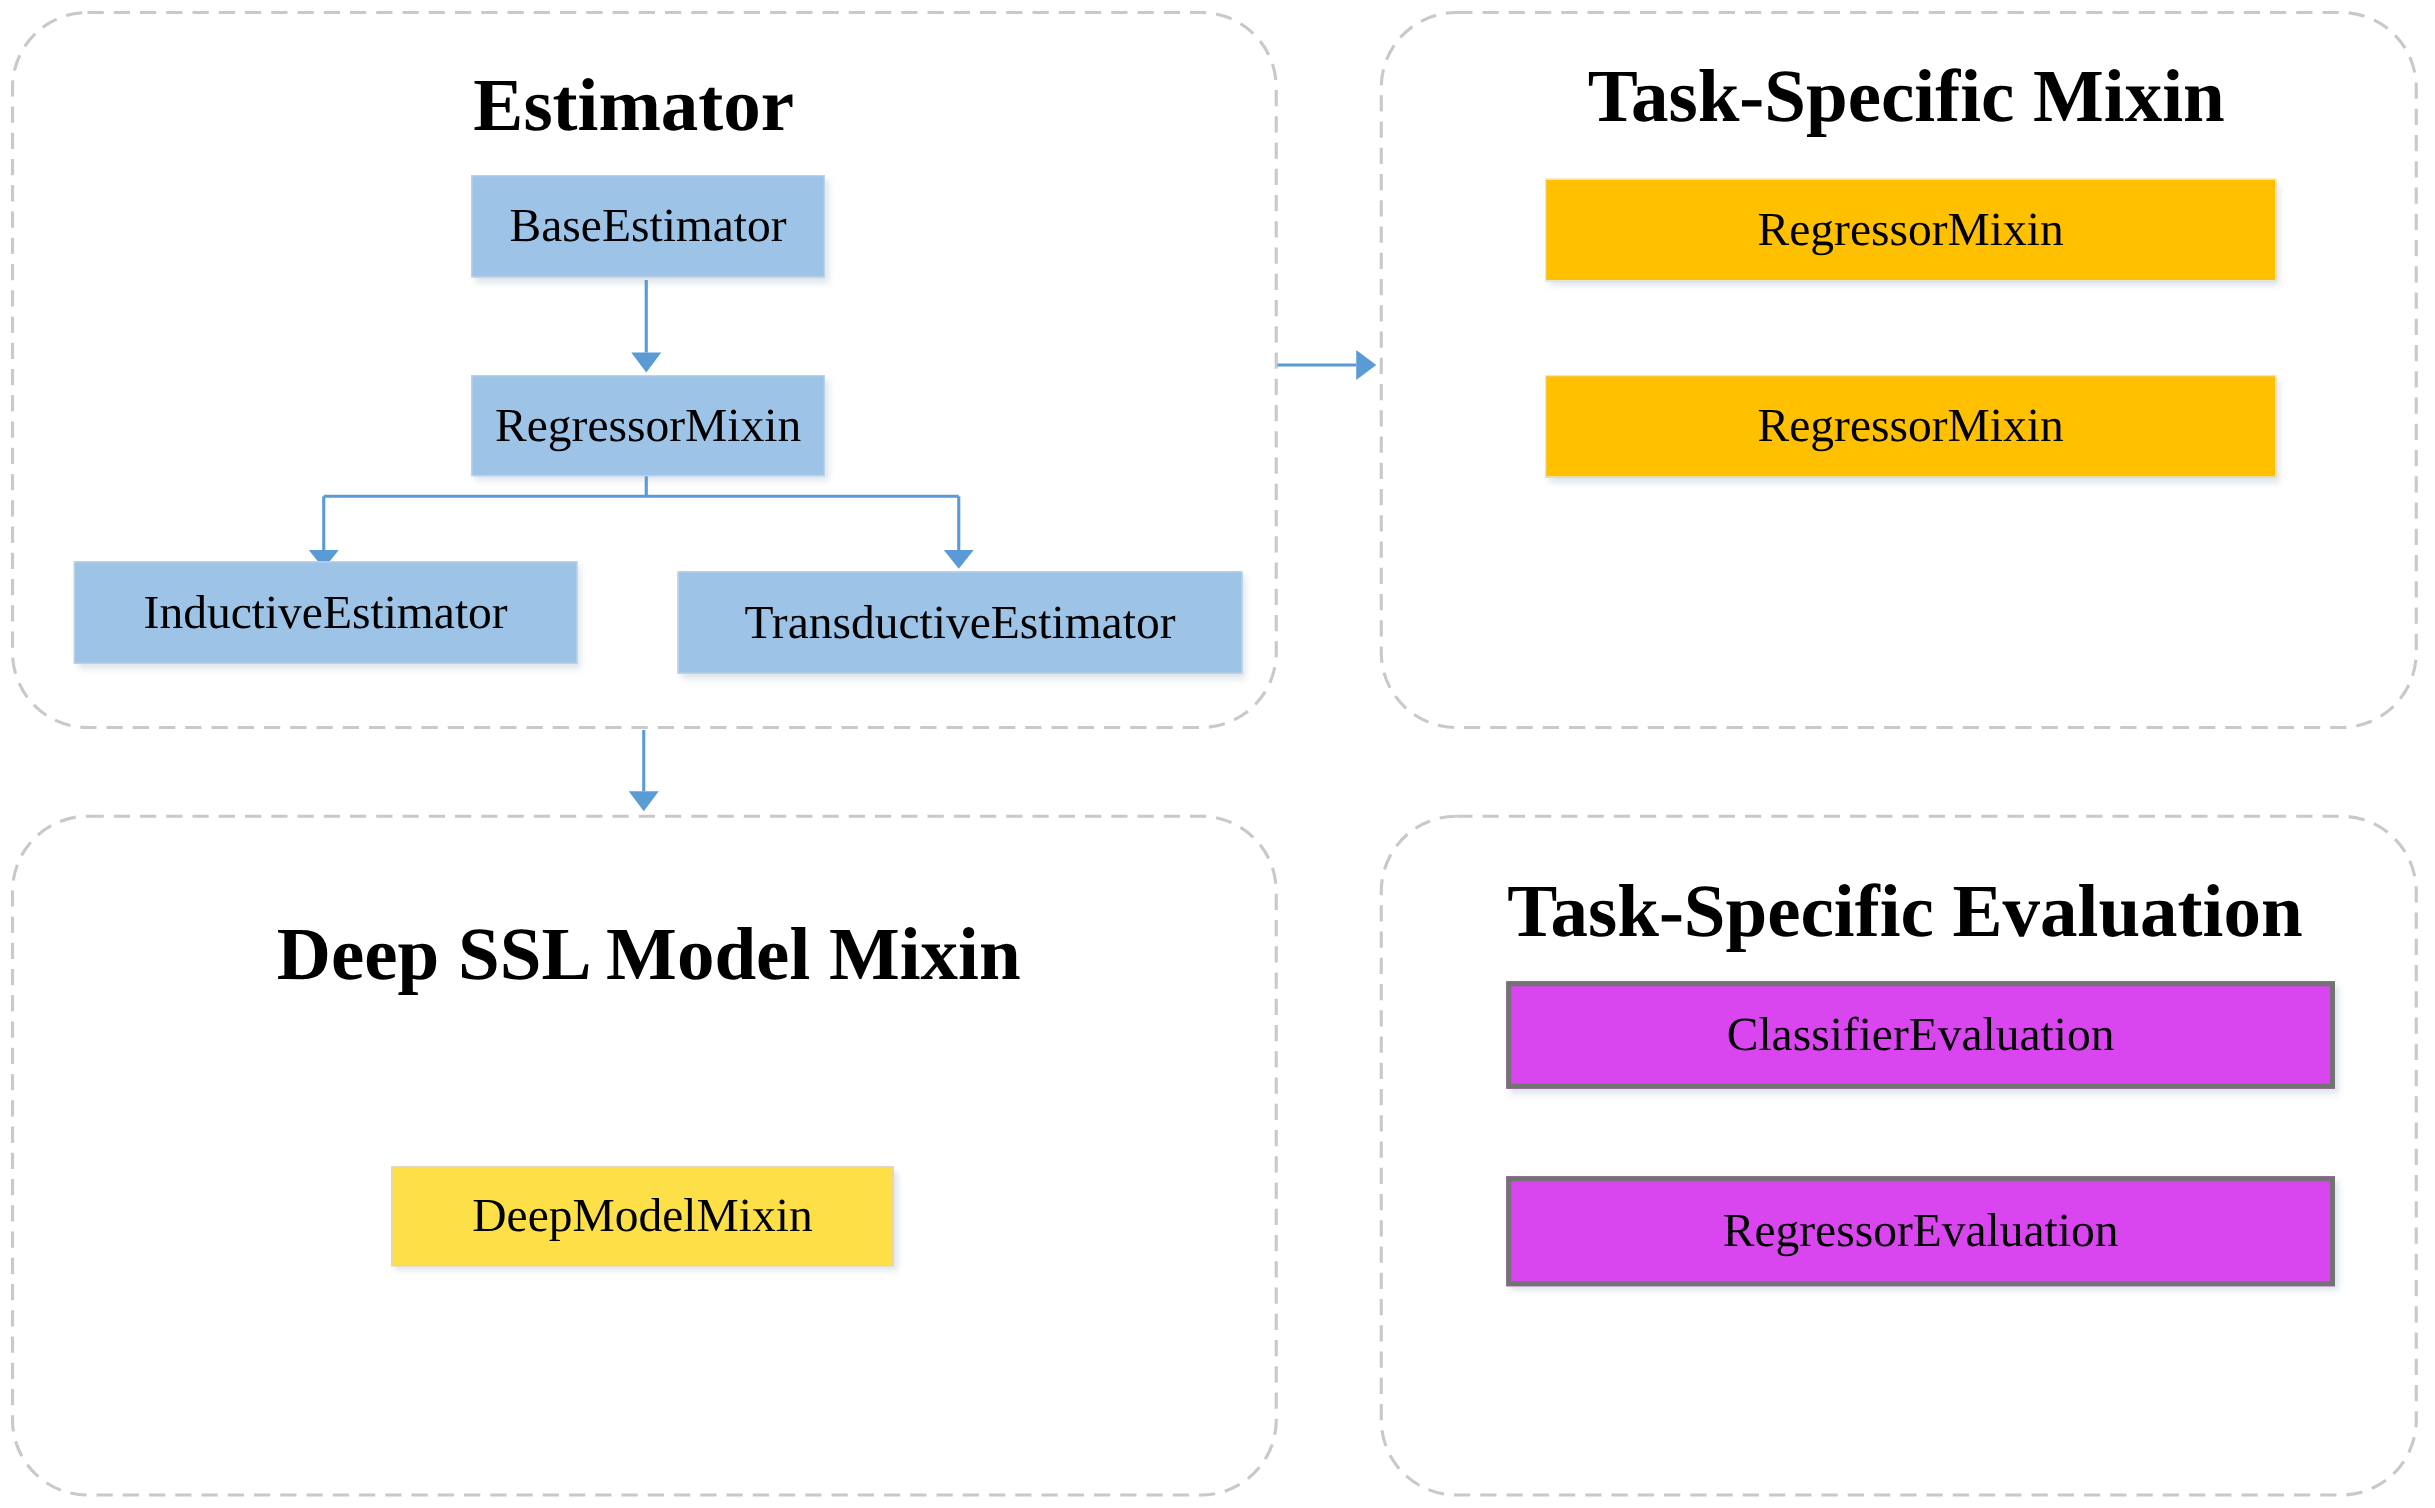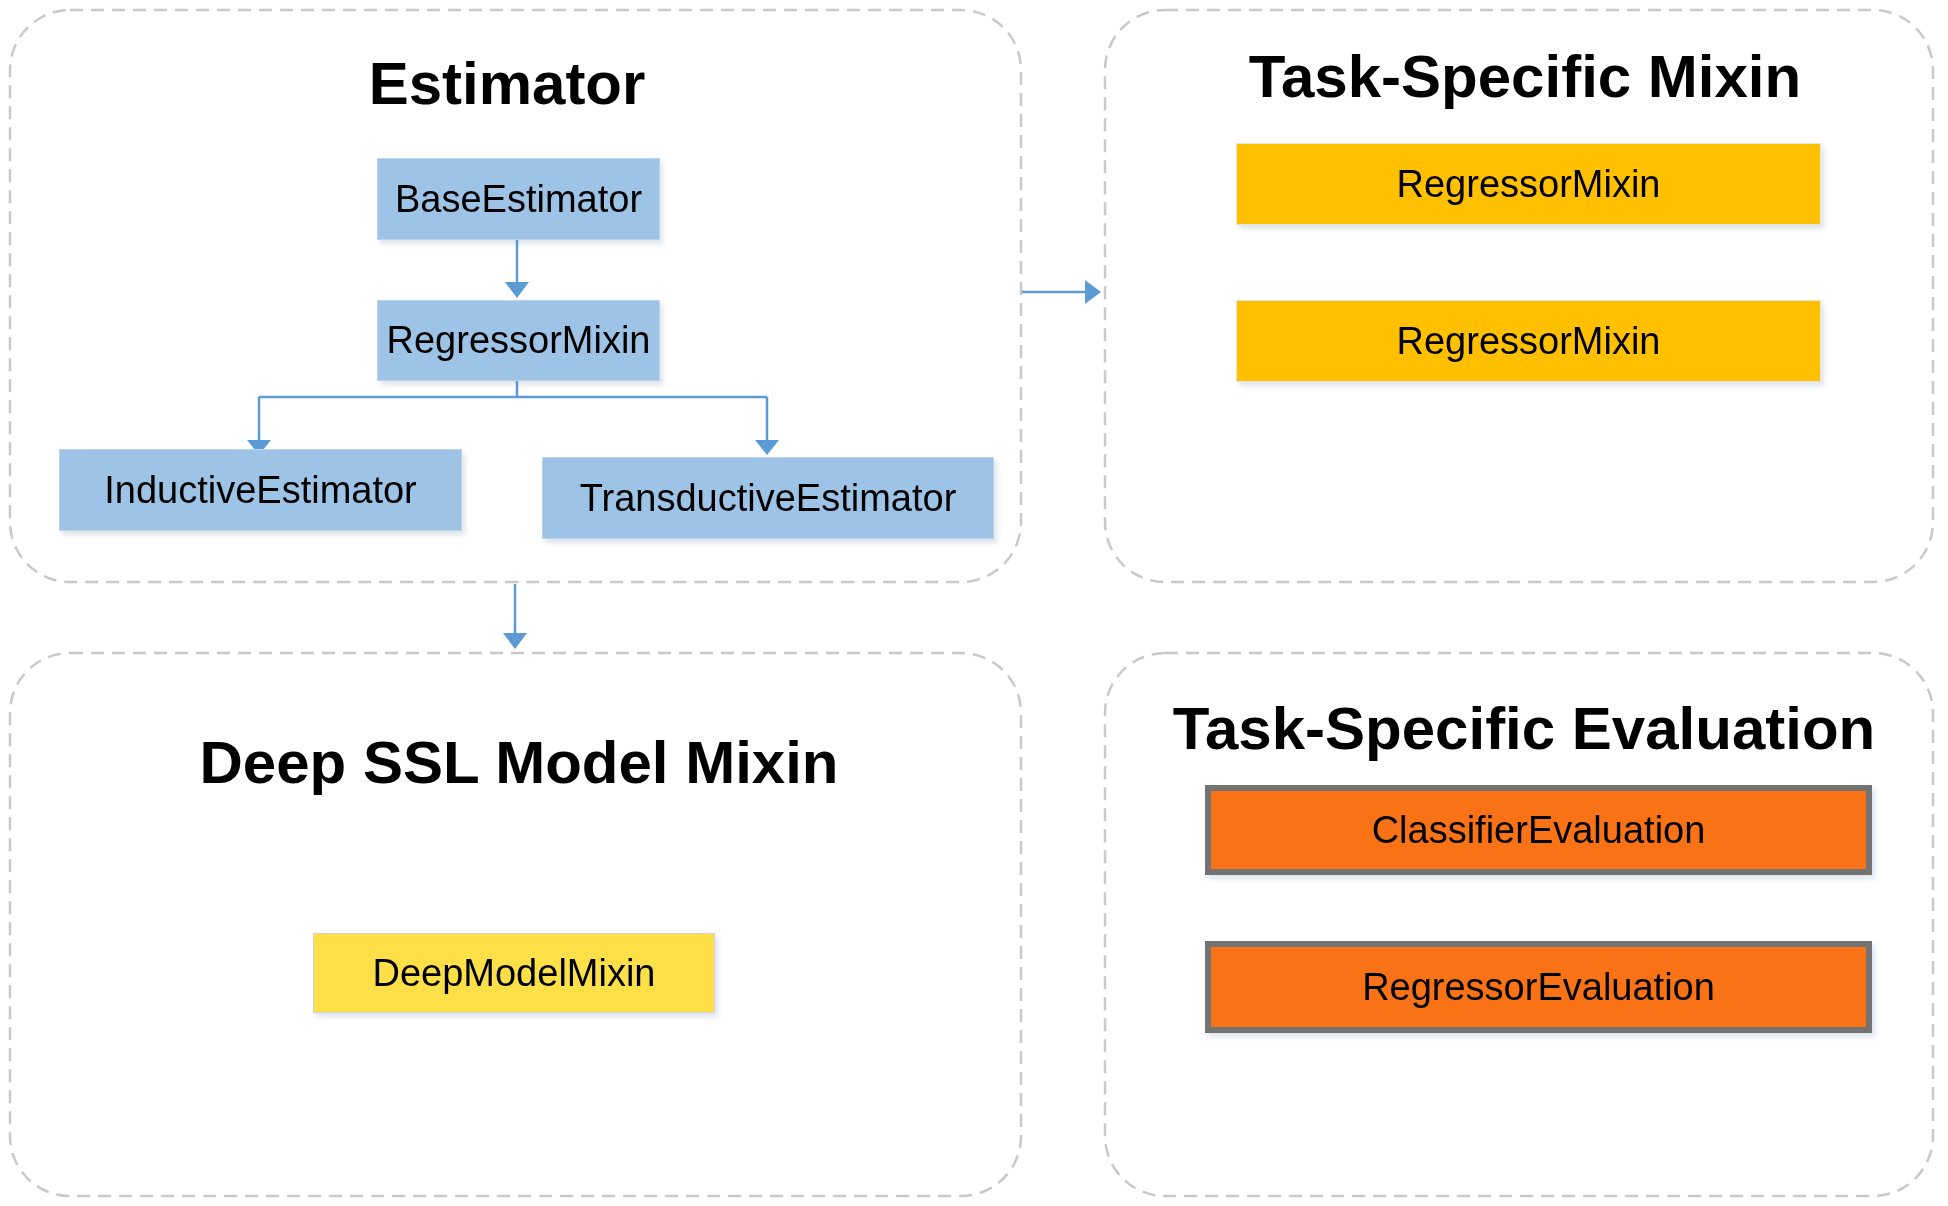--- a/index.html
+++ b/index.html
@@ -1,20 +1,20 @@
 <!DOCTYPE html>
 <html><head>
 <meta charset="utf-8">
 <style>
   html,body{margin:0;padding:0;background:#ffffff;}
   .canvas{
     position:relative;
     width:1948px;height:1206px;
     background:#ffffff;
-    font-family:Liberation Sans, sans-serif;
+    font-family:Liberation Serif, serif;
     overflow:hidden;
   }
   .layer{position:absolute;left:0;top:0;width:1948px;height:1206px;}
   .panel-title{
     position:absolute;
     font-weight:700;
     font-size:60px;
     color:#000;
     text-align:center;
     white-space:nowrap;
@@ -26,24 +26,24 @@
     display:flex;align-items:center;justify-content:center;
     font-size:38px;
     color:#000;
     text-align:center;
     white-space:nowrap;
     box-shadow:3px 4px 5px rgba(110,135,170,0.22);
   }
   .node-blue  {background:#9DC3E6;border:1px solid #bcd4ea;}
   .node-orange{background:#FFC000;border:1px solid #e8e4da;}
   .node-cyan  {background:#fde047;border:1px solid #d9cfdb;}
-  .node-green {background:#f97316;border:6px solid #737373;}
+  .node-green {background:#d946ef;border:4px solid #737373;}
 
   
-  #n-base        {left:377px;top:158px;width:281px;height:80px;}
+  #n-base        {left:377px;top:140px;width:281px;height:80px;}
   #n-semi        {left:377px;top:300px;width:281px;height:79px;}
   #n-inductive   {left:59px; top:449px;width:401px;height:80px;}
   #n-transductive{left:542px;top:457px;width:450px;height:80px;}
   #n-classifiermixin{left:1236px;top:143px;width:583px;height:80px;}
   #n-regressormixin {left:1236px;top:300px;width:583px;height:80px;}
   #n-clustermixin   {left:1236px;top:457px;width:583px;height:80px;}
   #n-deepmodelmixin {left:313px;top:933px;width:400px;height:78px;}
   #n-classifiereval {left:1205px;top:785px;width:655px;height:78px;}
   #n-regressoreval  {left:1205px;top:941px;width:655px;height:80px;}
   #n-clustereval    {left:1205px;top:1090px;width:655px;height:78px;}

